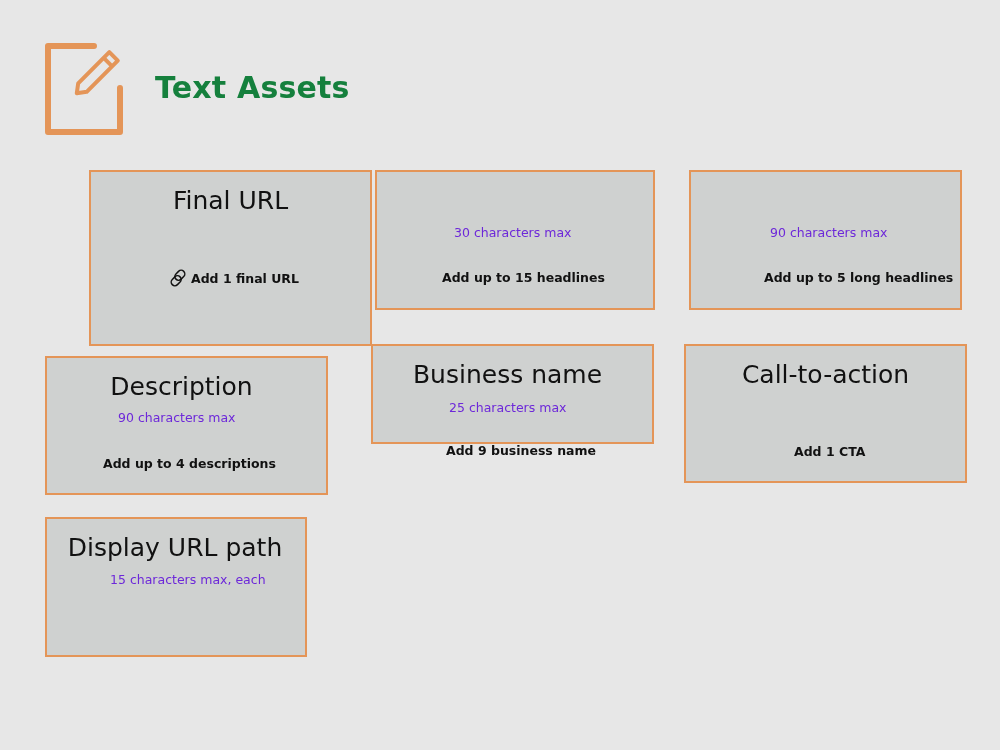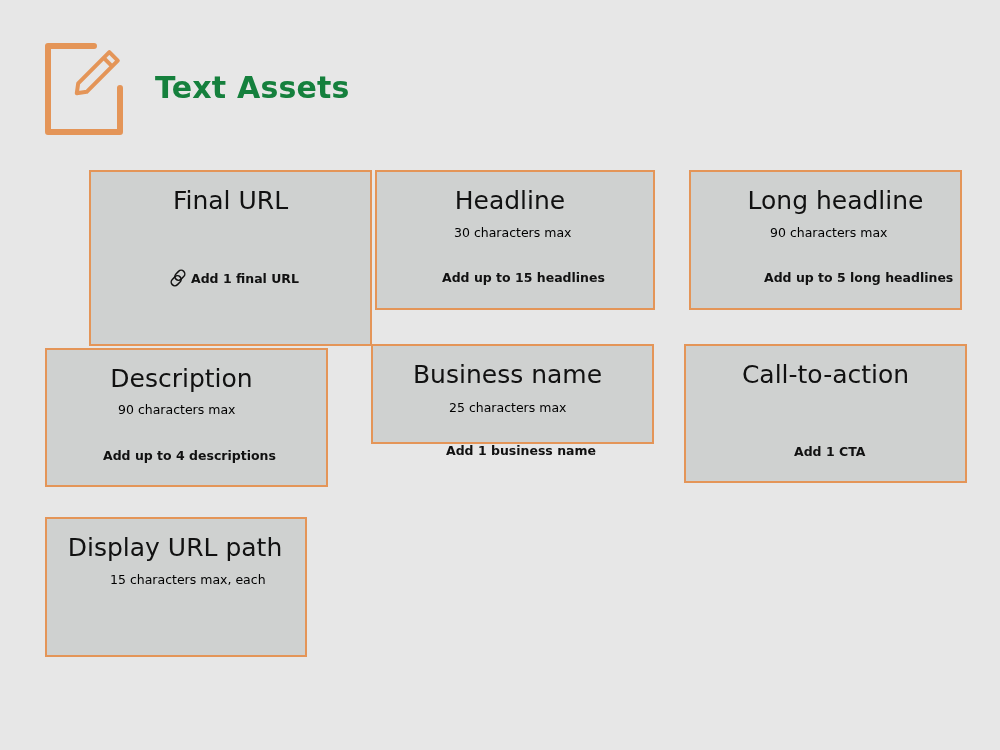--- a/index.html
+++ b/index.html
@@ -45,21 +45,21 @@
       text-align: center;
       font-size: 25px;
       font-weight: normal;
       color: #111;
       white-space: nowrap;
     }
     .card-limit {
       position: absolute;
       top: 53px;
       font-size: 12.5px;
-      color: #000000;
+      color: #6d28d9;
       white-space: nowrap;
     }
     .card-action {
       position: absolute;
       top: 98px;
       font-size: 12.5px;
       font-weight: bold;
       color: #111;
       white-space: nowrap;
       display: flex;
@@ -93,41 +93,39 @@
       <g fill="none" stroke="#111" stroke-width="1.6" stroke-linecap="round">
         <rect x="10" y="3" width="8" height="12" rx="4" transform="rotate(45 14 9)"></rect>
         <rect x="6" y="9" width="8" height="12" rx="4" transform="rotate(45 10 15)"></rect>
       </g>
     </svg>
     <span>Add 1 final URL</span>
   </div>
 </div>
 
 <div class="card" style="left:375px; top:170px; width:280px; height:140px;">
-  <div class="card-title" style="left:-10px;">Headline</div>
   <div class="card-limit" style="left:77px;">30 characters max</div>
   <div class="card-action" style="left:65px;">Add up to 15 headlines</div>
 </div>
 
 <div class="card" style="left:689px; top:170px; width:273px; height:140px;">
-  <div class="card-title" style="left:20px;">Long headline</div>
   <div class="card-limit" style="left:79px;">90 characters max</div>
   <div class="card-action" style="left:61px;margin-left:12px;">Add up to 5 long headlines</div>
 </div>
 
-<div class="card" style="left:45px; top:348px; width:283px; height:139px;">
+<div class="card" style="left:45px; top:356px; width:283px; height:139px;">
   <div class="card-title" style="left:-10px;">Description</div>
   <div class="card-limit" style="left:71px; top:52px;">90 characters max</div>
   <div class="card-action" style="left:56px;">Add up to 4 descriptions</div>
 </div>
 
 <div class="card" style="left:371px; top:344px; width:283px; height:100px;">
   <div class="card-title" style="left:-10px;">Business name</div>
   <div class="card-limit" style="left:76px; top:54px;">25 characters max</div>
-  <div class="card-action" style="left:73px; top:97px;">Add  1 business name</div>
+  <div class="card-action" style="left:73px; top:97px;">Add  9 business name</div>
 </div>
 
 <div class="card" style="left:684px; top:344px; width:283px; height:139px;">
   <div class="card-title">Call-to-action</div>
   <div class="card-action" style="left:108px;">Add 1 CTA</div>
 </div>
 
 <div class="card" style="left:45px; top:517px; width:262px; height:140px;">
   <div class="card-title" style="left:-2px;">Display URL path</div>
   <div class="card-limit" style="left:63px; top:53px;">15 characters max, each</div>

